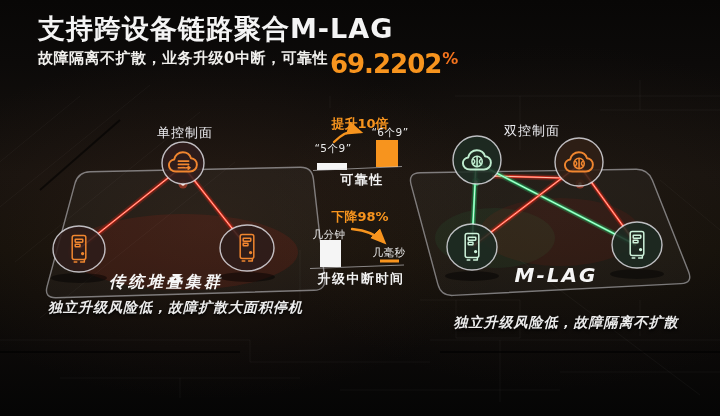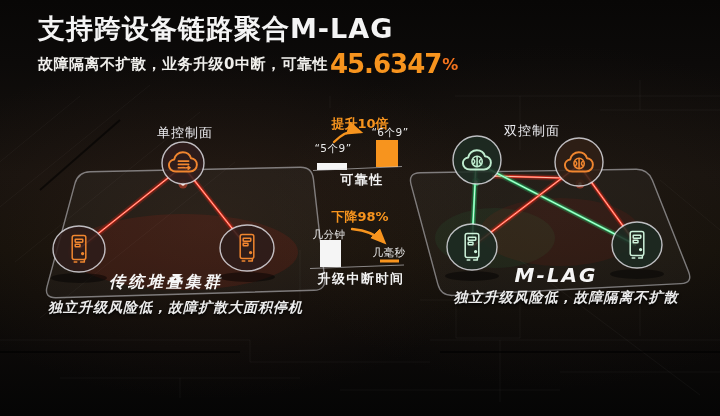--- a/index.html
+++ b/index.html
@@ -6,49 +6,49 @@
   .page{
     position:relative;width:720px;height:416px;overflow:hidden;
     font-family:"DejaVu Sans","Liberation Sans",sans-serif;
     background:
       radial-gradient(ellipse 430px 250px at 29% 54%, rgba(100,64,44,0.20), rgba(0,0,0,0) 70%),
       radial-gradient(ellipse 400px 240px at 77% 52%, rgba(78,60,42,0.16), rgba(0,0,0,0) 72%),
       linear-gradient(180deg,#080706 0%,#0c0a09 15%,#17120e 42%,#14100a 60%,#0b0908 84%,#050505 100%);
   }
   .hdr{position:absolute;left:38px;top:13px;}
   .hdr-title{font-size:27px;font-weight:bold;color:#f4f4f4;letter-spacing:1px;line-height:31px;}
-  .hdr-sub{display:flex;align-items:center;margin-top:5px;}
+  .hdr-sub{display:flex;align-items:flex-start;margin-top:5px;}
   .sub-text{font-size:15px;font-weight:bold;color:#f0efec;letter-spacing:0.5px;}
   .sub-val{font-size:26px;font-weight:800;color:#f7941e;letter-spacing:-1px;margin-left:2px;}
   .sub-unit{font-size:16px;font-weight:800;color:#f4731d;margin-left:1px;}
   .caption{
     position:absolute;font-size:14px;font-style:italic;font-weight:600;color:#ececec;
     letter-spacing:1px;text-align:center;text-shadow:0 2px 3px rgba(0,0,0,0.85);white-space:nowrap;
   }
   .caption-left{left:18px;top:299px;width:315px;}
-  .caption-right{left:432px;top:289px;width:268px;}
+  .caption-right{left:432px;top:314px;width:268px;}
   svg.scene{position:absolute;left:0;top:0;}
   text{font-family:"DejaVu Sans","Liberation Sans",sans-serif;}
   .t-label{font-size:13px;fill:#eeeef2;letter-spacing:1px;}
   .t-cluster{font-size:16px;font-weight:800;font-style:italic;fill:#f6f6f6;letter-spacing:3px;}
   .t-mlag{font-size:20px;font-weight:800;font-style:italic;fill:#f6f6f6;letter-spacing:2px;}
   .t-badge{font-size:13px;font-weight:800;fill:#f7941e;}
   .t-small{font-size:10.5px;fill:#eaeaea;letter-spacing:0.5px;}
   .t-axis{font-size:13px;font-weight:700;fill:#f2f2f2;letter-spacing:1.5px;}
 </style>
 </head>
 <body>
 
 <div class="page">
 
   <div class="hdr">
     <div class="hdr-title">支持跨设备链路聚合M-LAG</div>
     <div class="hdr-sub">
       <span class="sub-text">故障隔离不扩散，业务升级0中断，可靠性</span>
-        <span class="sub-val">45.6347</span>
+        <span class="sub-val">69.2202</span>
         <span class="sub-unit">%</span>
     </div>
   </div>
 
   <svg class="scene" width="720" height="416" viewBox="0 0 720 416">
     <defs>
       <marker id="ah" markerWidth="9" markerHeight="8" refX="5.5" refY="3" orient="auto">
         <path d="M0,0 L7,3 L0,6 Z" fill="#f7941e"></path>
       </marker>
       <g id="ic-cloud" fill="none" stroke-width="1.6" stroke-linecap="round" stroke-linejoin="round">

